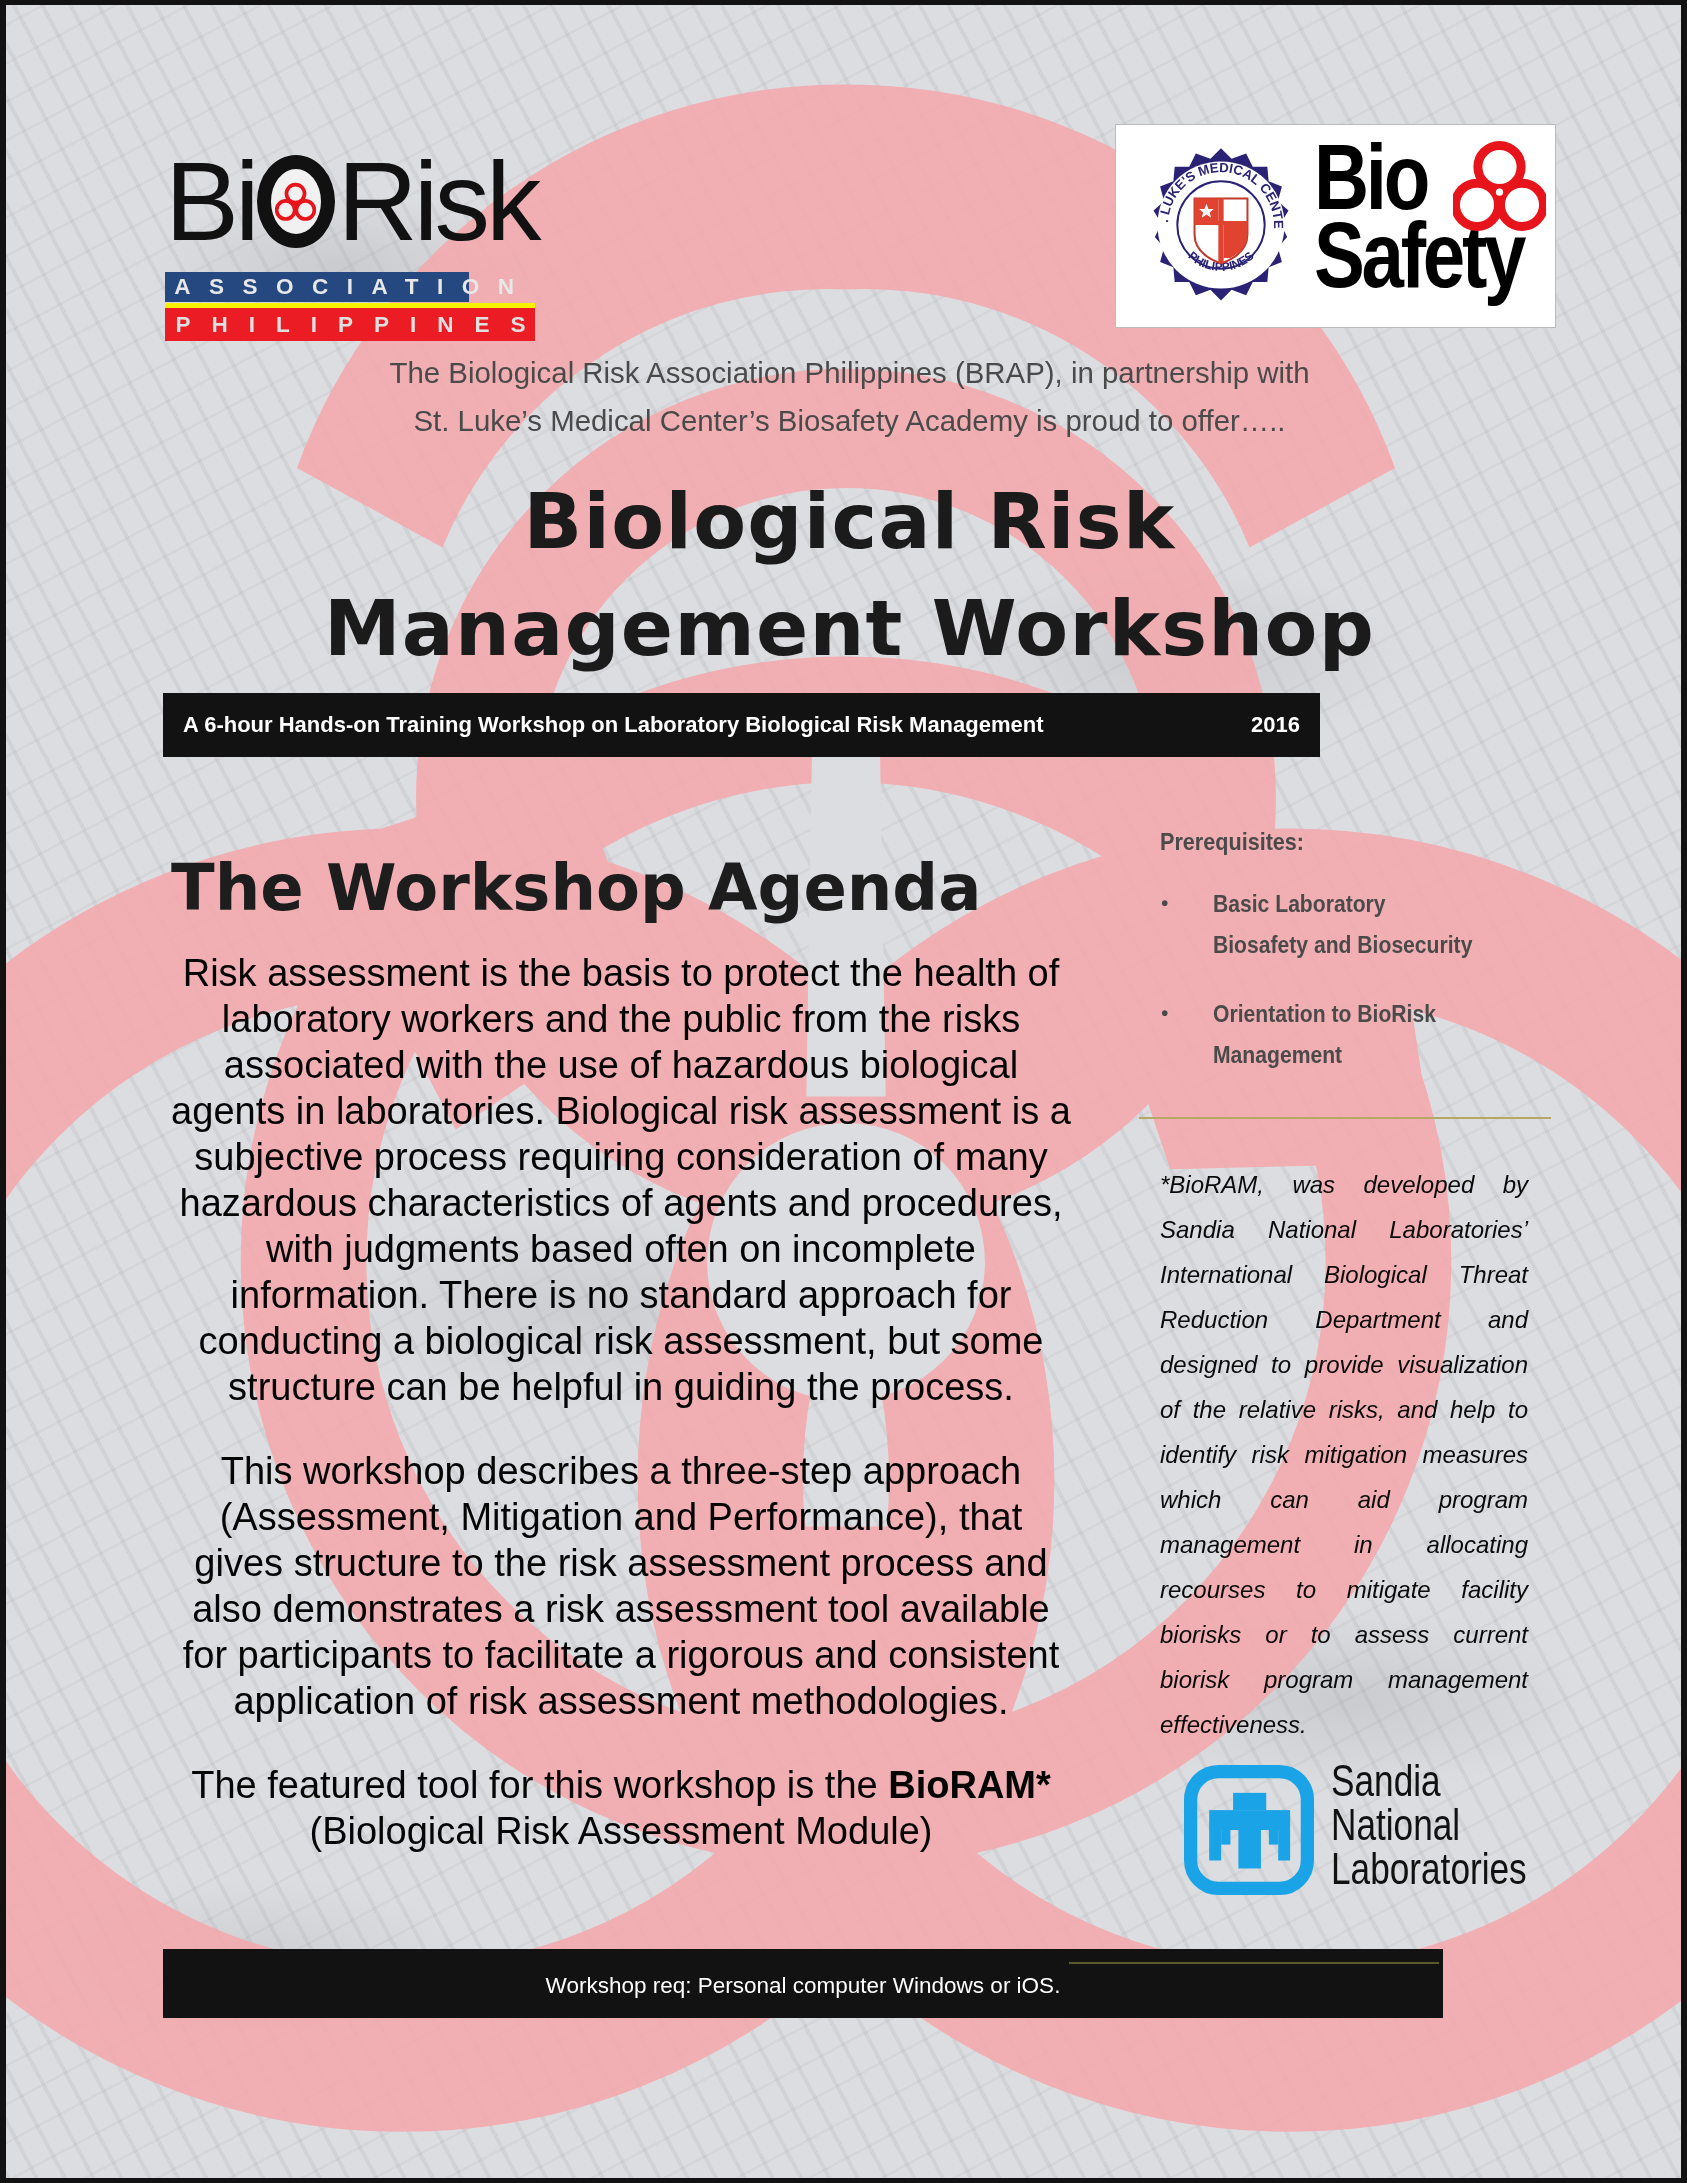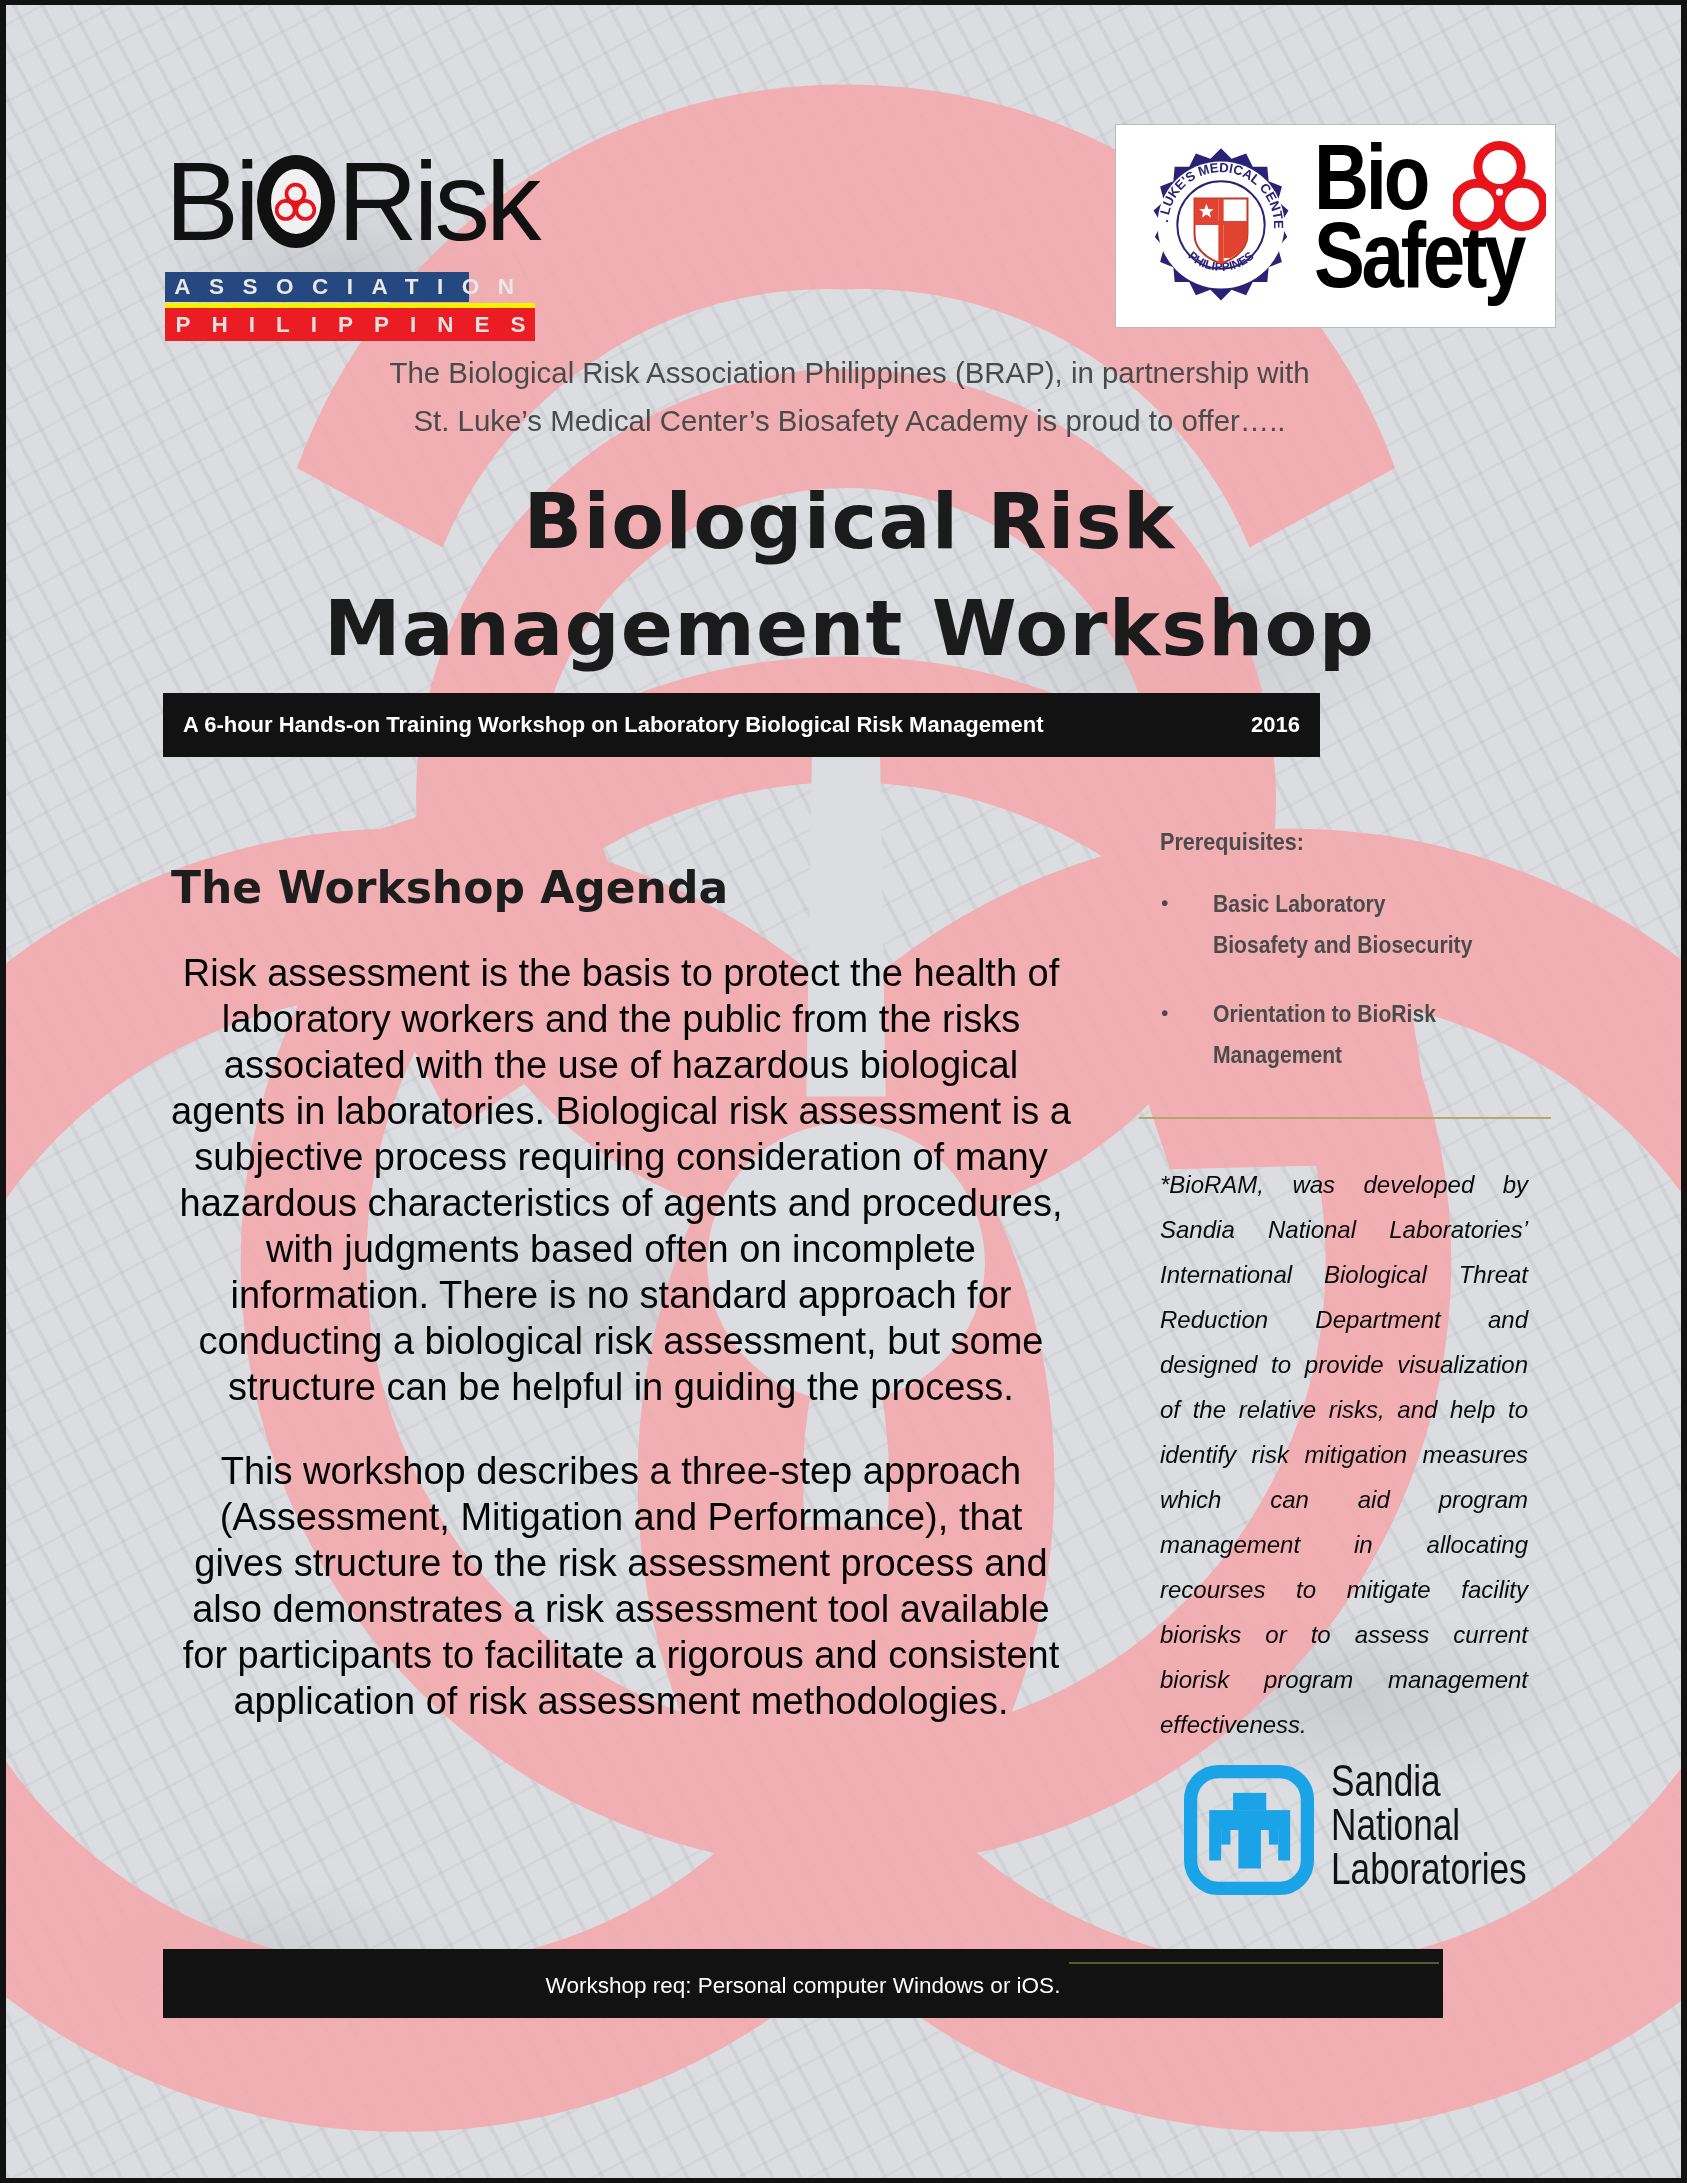--- a/index.html
+++ b/index.html
@@ -75,21 +75,21 @@
   .banner {
     position: absolute; left: 157px; top: 688px; width: 1157px; height: 64px; background: #121212;
     color: #fff; font-weight: bold; font-size: 22px;
   }
   .banner .lbl { position: absolute; left: 20px; top: 18.5px; }
   .banner .yr { position: absolute; right: 20px; top: 18.5px; }
 
   
   .main { position: absolute; left: 165px; top: 853px; width: 900px; }
   .agenda-title {
-    font-family: "DejaVu Sans", sans-serif; font-weight: bold; font-size: 44px; color: #1d1d1d;
+    font-family: "DejaVu Sans", sans-serif; font-weight: bold; font-size: 64px; color: #1d1d1d;
     margin: 0 0 32px 0; line-height: 60px;
   }
   .para { font-size: 38px; line-height: 46px; color: #050505; margin: 0 0 38px 0; text-align: center; }
   .para b { font-weight: bold; }
 
   
   .side { position: absolute; left: 1154px; top: 820px; width: 370px; }
   .prereq-title { font-weight: bold; font-size: 24px; color: #4a4a4a; margin: 0; line-height: 33px;
     transform: scaleX(0.9); transform-origin: left; }
   .prereq-list { list-style: none; margin: 25px 0 0 0; padding: 0; }
@@ -215,20 +215,24 @@
 
   <div class="banner">
     <span class="lbl">A 6-hour Hands-on Training Workshop on Laboratory Biological Risk Management</span>
     <span class="yr">2016</span>
   </div>
 
   <div class="main">
     <h2 class="agenda-title">The Workshop Agenda</h2>
     <p class="para">Risk assessment is the basis to protect the health of laboratory workers and the public from the risks associated with the use of hazardous biological agents in laboratories. Biological risk assessment is a subjective process requiring consideration of many hazardous characteristics of agents and procedures, with judgments based often on incomplete information. There is no standard approach for conducting a biological risk assessment, but some structure can be helpful in guiding the process.</p>
     <p class="para">This workshop describes a three-step approach (Assessment, Mitigation and Performance), that gives structure to the risk assessment process and also demonstrates a risk assessment tool available for participants to facilitate a rigorous and consistent application of risk assessment methodologies.</p>
+    <p class="para">
+      <span>The featured tool for this workshop is the </span><b>BioRAM*</b><br>
+      <span>(Biological Risk Assessment Module)</span>
+    </p>
   </div>
 
   <div class="side">
     <h3 class="prereq-title">Prerequisites:</h3>
     <ul class="prereq-list">
       <li>
         <span class="bullet">•</span>
         <span class="txt">Basic Laboratory</span><br>
         <span class="txt">Biosafety and Biosecurity</span>
       </li>

